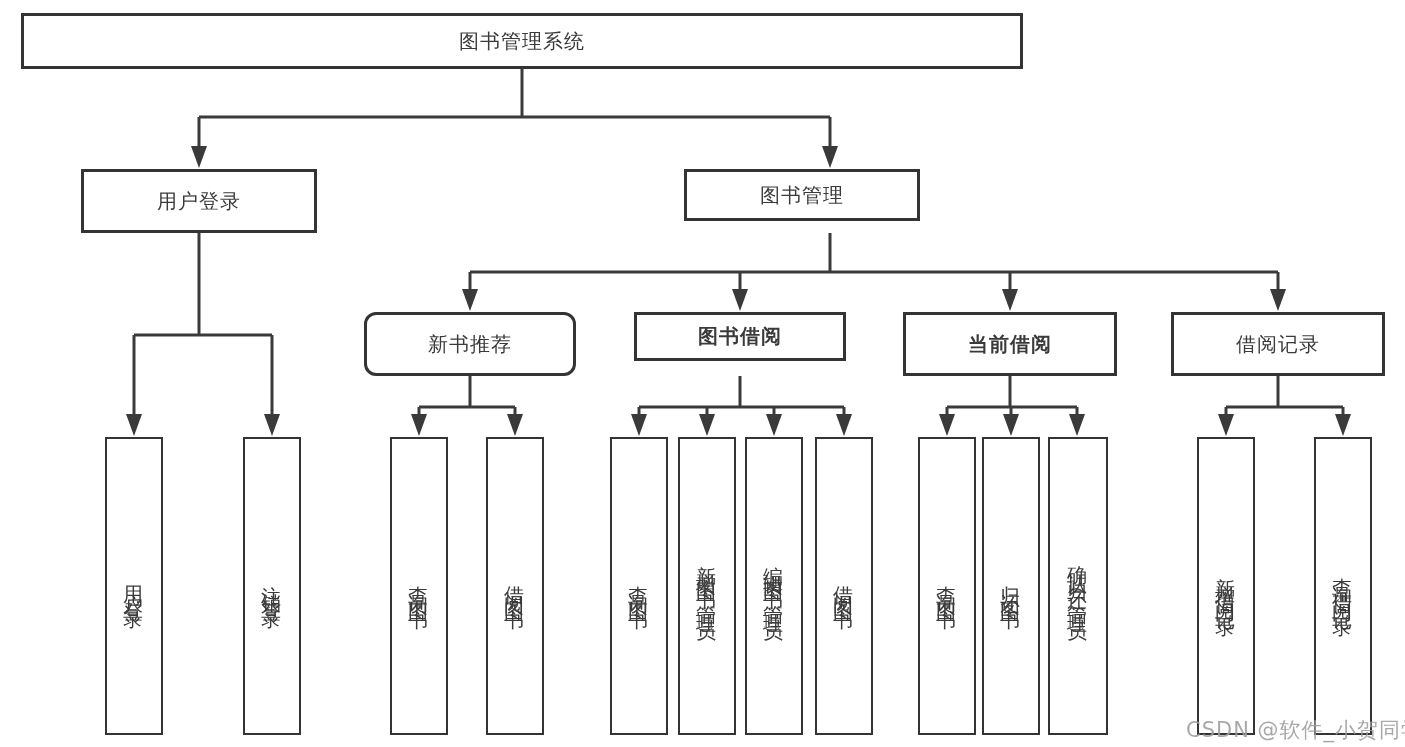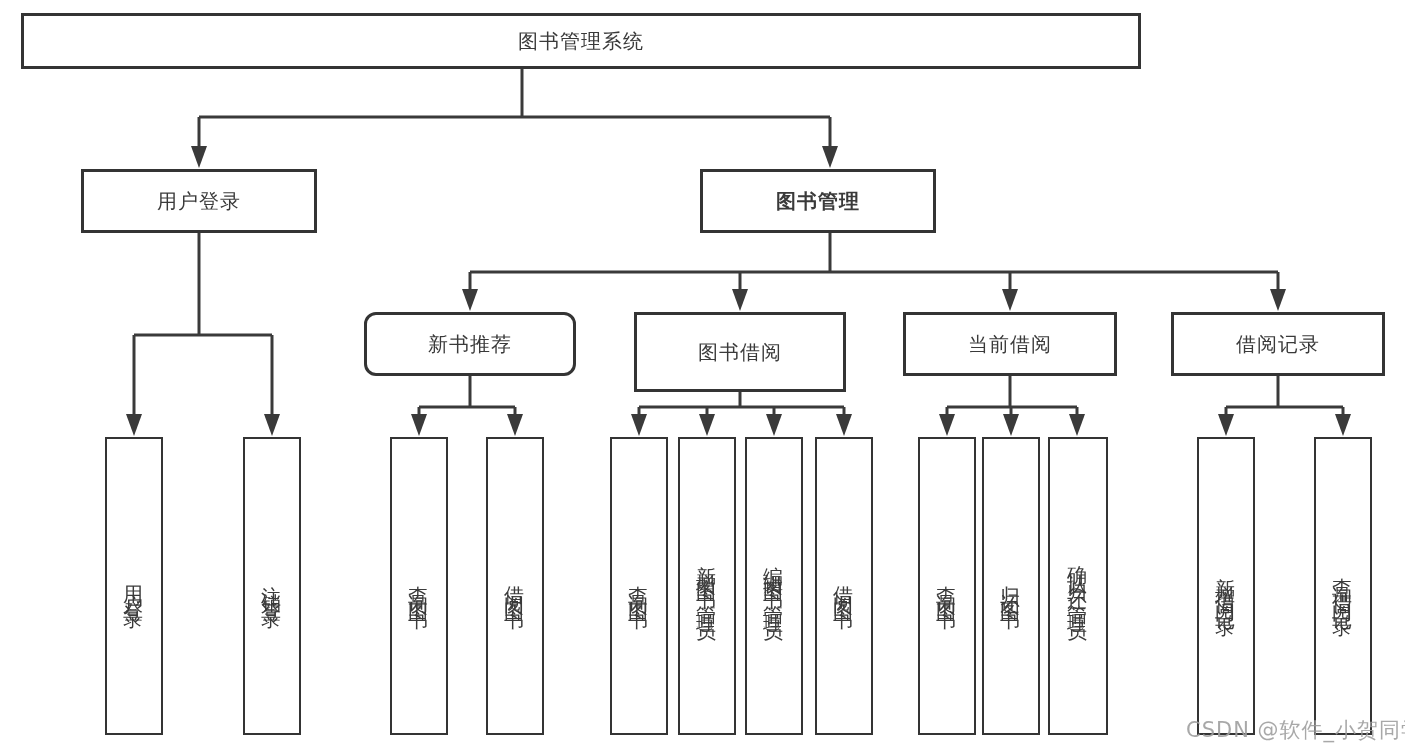--- a/index.html
+++ b/index.html
@@ -127,28 +127,28 @@
       <polygon points="766,414 782,414 774,436"></polygon>
       <polygon points="836,414 852,414 844,436"></polygon>
       <polygon points="939,414 955,414 947,436"></polygon>
       <polygon points="1003,414 1019,414 1011,436"></polygon>
       <polygon points="1069,414 1085,414 1077,436"></polygon>
       <polygon points="1218,414 1234,414 1226,436"></polygon>
       <polygon points="1335,414 1351,414 1343,436"></polygon>
     </g>
   </svg>
 
-  <div class="box" style="left:21px; top:13px; width:1120px; height:56px;">图书管理系统</div>
+  <div class="box" style="left:21px; top:13px; width:1002px; height:56px;">图书管理系统</div>
 
   <div class="box" style="left:81px; top:169px; width:236px; height:64px;">用户登录</div>
-  <div class="box" style="left:700px; top:169px; width:236px; height:64px;font-weight:bold;">图书管理</div>
+  <div class="box" style="left:684px; top:169px; width:236px; height:52px;">图书管理</div>
 
   <div class="box" style="left:364px; top:312px; width:212px; height:64px;border-radius:12px;">新书推荐</div>
-  <div class="box" style="left:634px; top:312px; width:212px; height:80px;">图书借阅</div>
-  <div class="box" style="left:903px; top:312px; width:214px; height:64px;">当前借阅</div>
+  <div class="box" style="left:634px; top:312px; width:212px; height:49px;font-weight:bold;">图书借阅</div>
+  <div class="box" style="left:903px; top:312px; width:214px; height:64px;font-weight:bold;">当前借阅</div>
   <div class="box" style="left:1171px; top:312px; width:214px; height:64px;">借阅记录</div>
 
   <div class="leaf" style="left:105px;">用户登录</div>
   <div class="leaf" style="left:243px;">注销登录</div>
 
   <div class="leaf" style="left:390px;">查询图书</div>
   <div class="leaf" style="left:486px;">借阅图书</div>
 
   <div class="leaf" style="left:610px;">查询图书</div>
   <div class="leaf" style="left:678px;">新增图书（管理员）</div>

